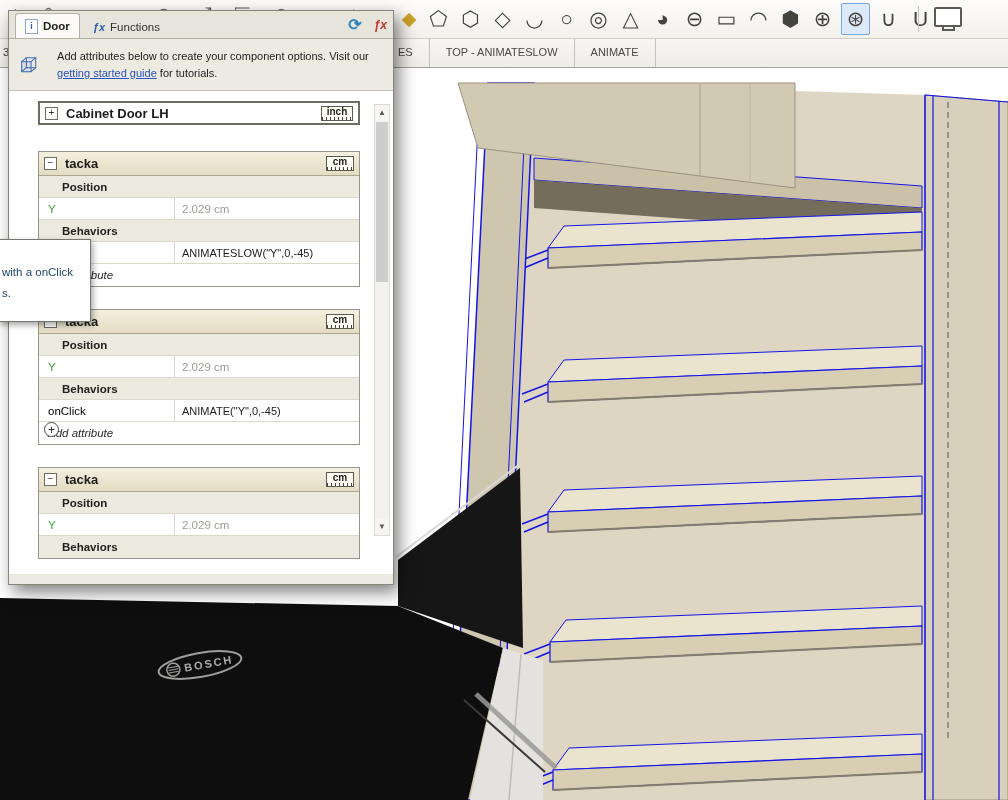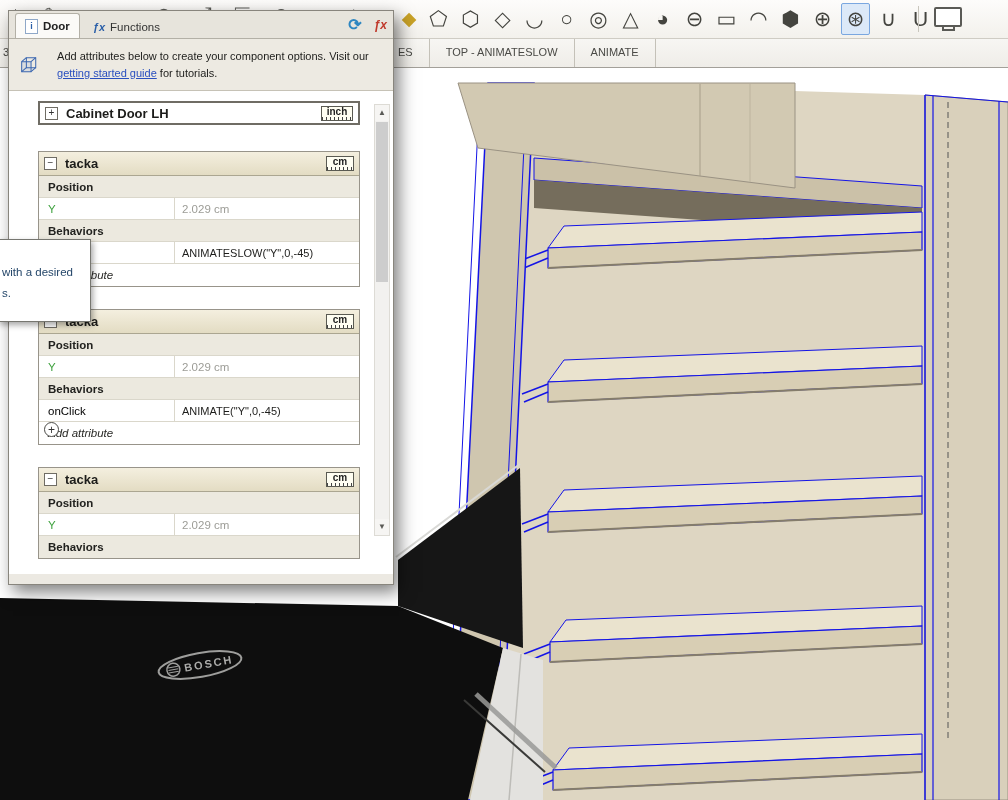--- a/index.html
+++ b/index.html
@@ -66,21 +66,21 @@
   .badge:after{content:"";position:absolute;left:0;bottom:0;width:100%;height:3px;
          background:repeating-linear-gradient(90deg,#444 0,#444 1px,transparent 1px,transparent 4px)}
   .badge.cm{width:26px}
 
   .section{margin-bottom:22px}
   .sechead{height:24px;background:linear-gradient(#F4EFDF,#E3DCC3);border-bottom:1px solid #ABA691;
            display:flex;align-items:center;gap:8px;padding:0 5px;box-sizing:border-box}
   .row{height:22px;box-sizing:border-box;border-bottom:1px solid #DAD7CB;font-size:11.5px;
        display:flex;align-items:center}
   .section .row:last-child{border-bottom:none}
-  .row.hdr{background:#ECE9DF;font-weight:bold;padding-left:9px;color:#22221f}
+  .row.hdr{background:#ECE9DF;font-weight:bold;padding-left:23px;color:#22221f}
   .cell-k{width:136px;padding-left:9px;box-sizing:border-box;align-self:stretch;display:flex;
           align-items:center;border-right:1px solid #DAD7CB}
   .cell-v{flex:1;padding-left:7px}
   .k-green{color:#3FA23F}
   .v-gray{color:#9C9C96}
   .v-dark{color:#1d1d1b;font-size:11px}
   .row.add{font-style:italic;padding-left:9px;color:#2a2a27}
 
   .addcircle{position:absolute;left:35px;top:331px;width:15px;height:15px;border:1.5px solid #4a4a46;
              border-radius:50%;background:#fff;font-size:12px;line-height:14px;text-align:center;
@@ -313,15 +313,15 @@
 
     <div class="scroll">
       <div class="sbtn">▲</div>
       <div class="sthumb"></div>
       <div class="sbtn down">▼</div>
     </div>
   </div>
 </div>
 
 <div class="tooltip">
-  <div>with a desired</div>
+  <div>with a onClick</div>
   <div class="l2">s.</div>
 </div>
 
 </body></html>

